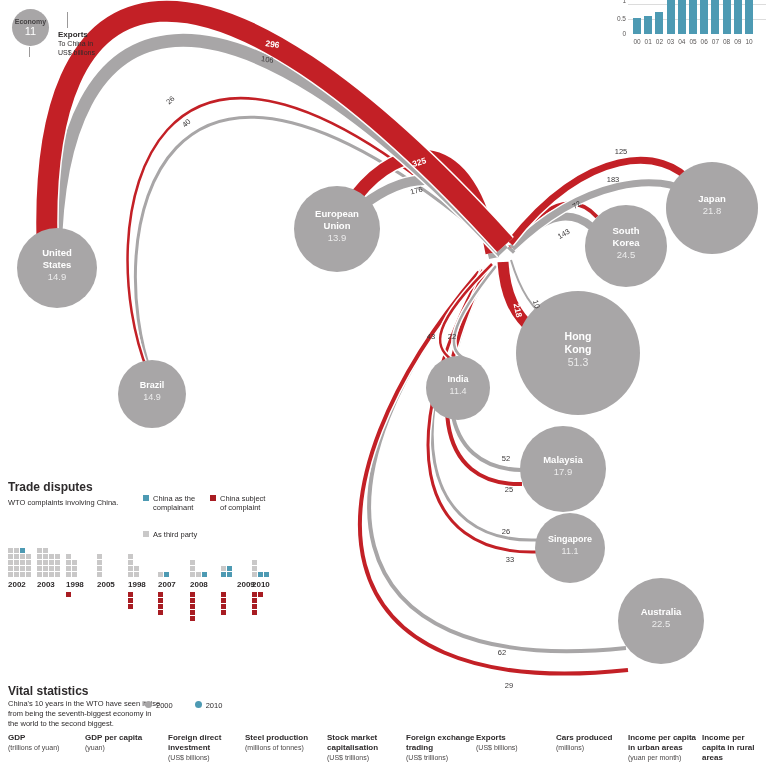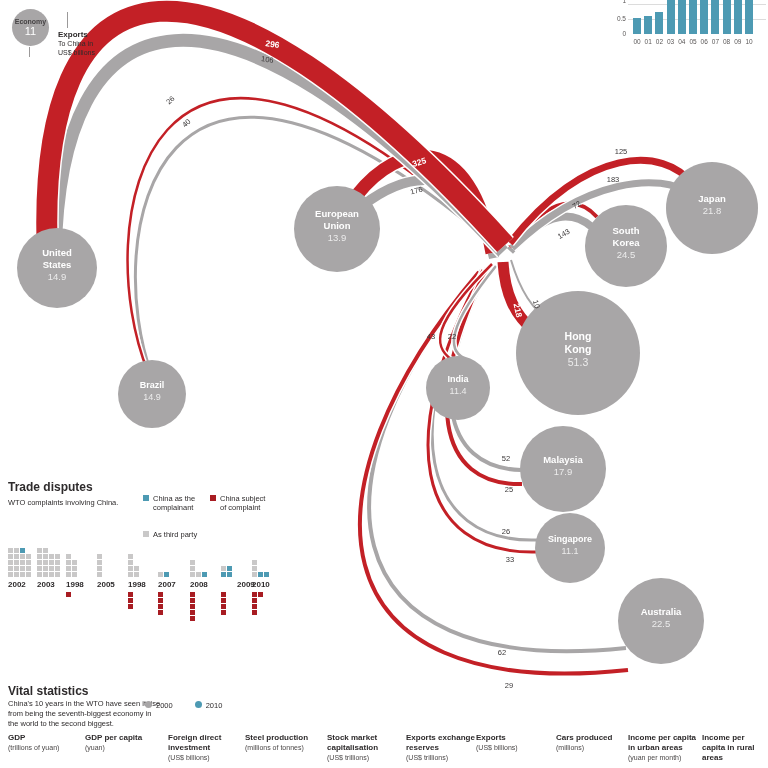--- a/index.html
+++ b/index.html
@@ -463,21 +463,21 @@
       </div>
       <div class="vcol" style="position: absolute; left: 245px; top: 0px; width: 70px;">
         <div class="t">Steel production</div>
         <div class="s">(millions of tonnes)</div>
       </div>
       <div class="vcol" style="position: absolute; left: 327px; top: 0px; width: 70px;">
         <div class="t">Stock market capitalisation</div>
         <div class="s">(US$ trillions)</div>
       </div>
       <div class="vcol" style="position: absolute; left: 406px; top: 0px; width: 70px;">
-        <div class="t">Exports exchange reserves</div>
+        <div class="t">Foreign exchange trading</div>
         <div class="s">(US$ trillions)</div>
       </div>
       <div class="vcol" style="position: absolute; left: 476px; top: 0px; width: 70px;">
         <div class="t">Exports</div>
         <div class="s">(US$ billions)</div>
       </div>
       <div class="vcol" style="position: absolute; left: 556px; top: 0px; width: 70px;">
         <div class="t">Cars produced</div>
         <div class="s">(millions)</div>
       </div>

